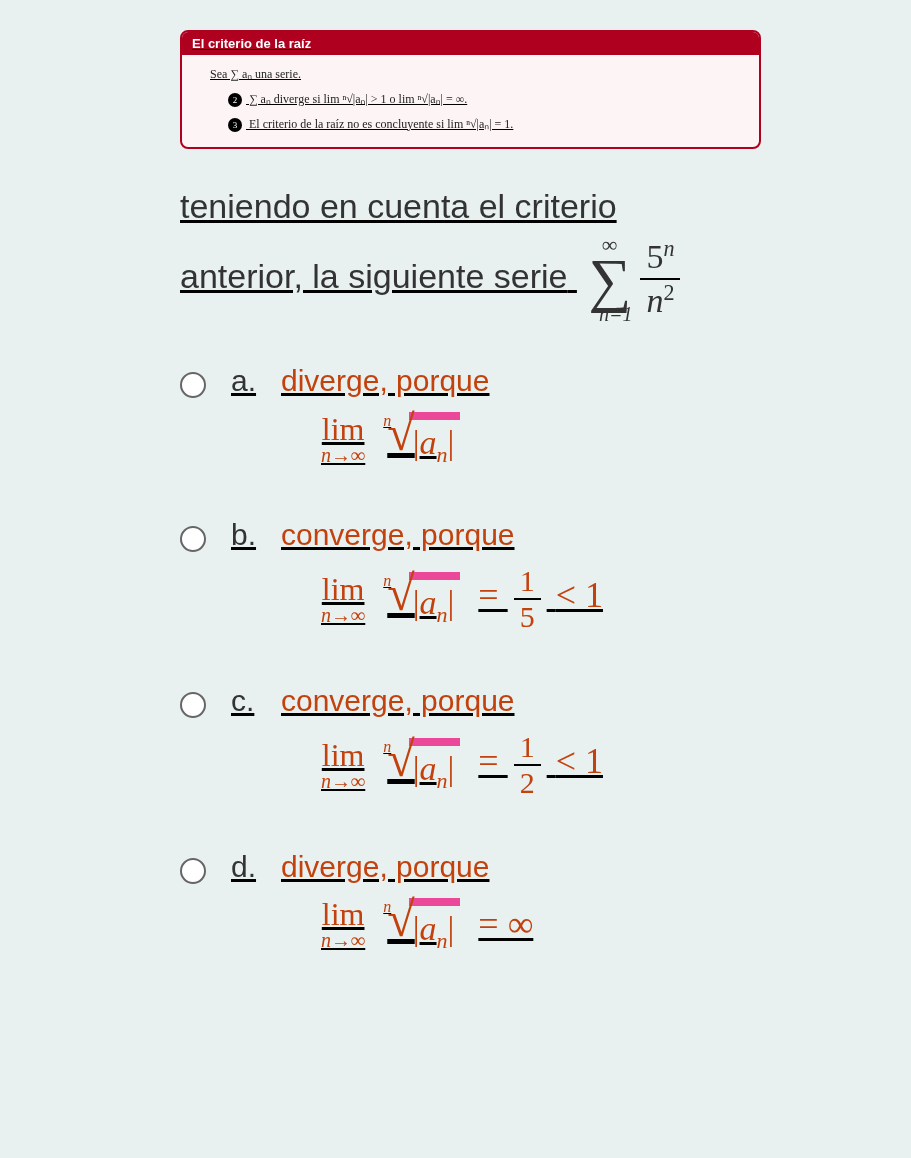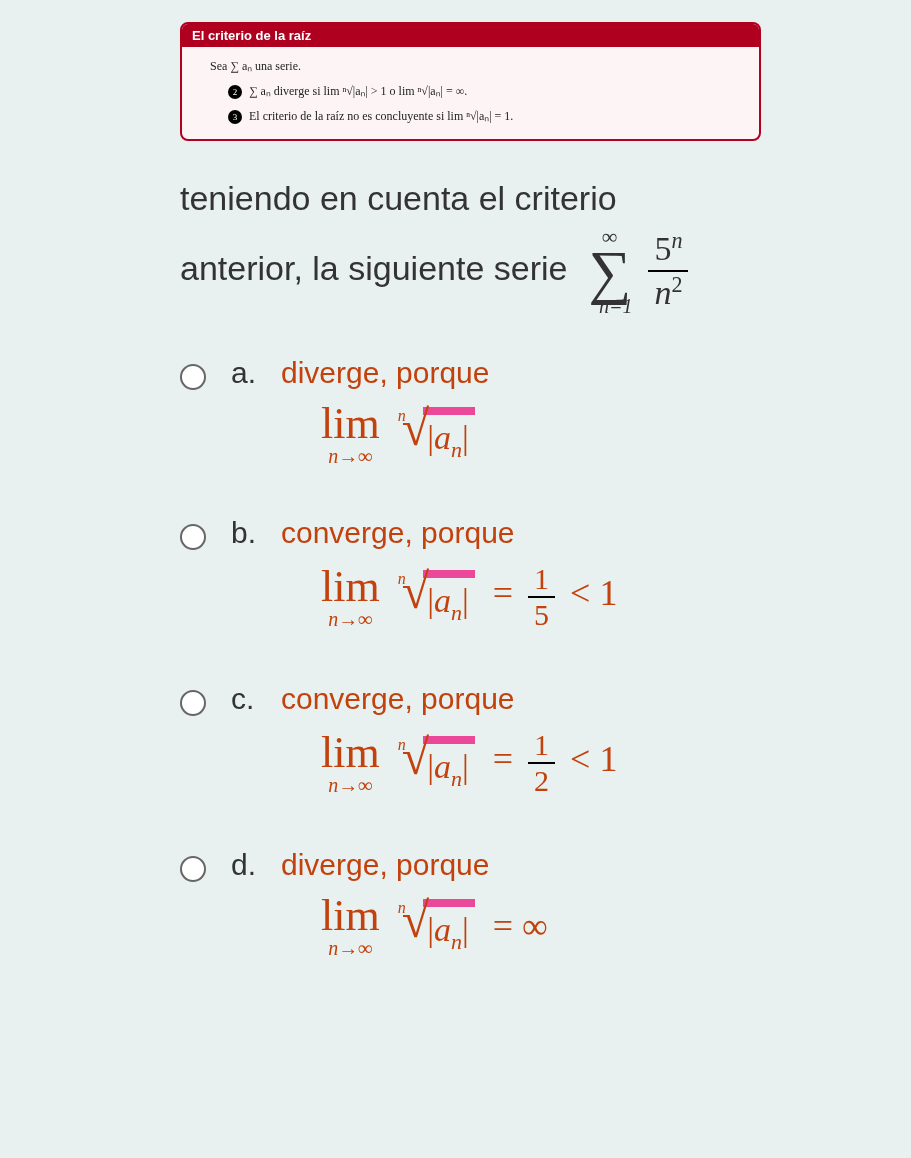--- a/index.html
+++ b/index.html
@@ -3,21 +3,22 @@
 <meta charset="utf-8">
 <style>
   body {
     margin: 0;
     padding: 0;
     background: #e8f0f0;
     font-family: Arial, Helvetica, sans-serif;
     width: 911px;
   }
   .page {
-    padding: 22px 30px 40px 30px;
+    padding: 30px 30px 40px 30px;
+    text-decoration: underline;
   }
   .criterion-box {
     border: 2px solid #b00020;
     border-radius: 8px;
     background: #fdf5f5;
     margin: 0 120px 30px 150px;
     overflow: hidden;
     font-size: 12px;
   }
   .criterion-title {
@@ -82,21 +83,21 @@
     line-height: 1;
     font-style: italic;
     margin-left: 12px;
   }
   .frac {
     display: inline-flex;
     flex-direction: column;
     align-items: center;
     font-family: 'Times New Roman', serif;
     font-size: 34px;
-    margin-left: 16px;
+    margin-left: 8px;
     vertical-align: middle;
   }
   .frac .num {
     border-bottom: 2px solid #000;
     padding: 0 6px;
     line-height: 1.2;
   }
   .frac .den {
     padding: 0 6px;
     line-height: 1.2;
@@ -137,21 +138,21 @@
     display: flex;
     align-items: center;
   }
   .lim-block {
     display: inline-flex;
     flex-direction: column;
     align-items: center;
     margin-right: 10px;
   }
   .lim-word {
-    font-size: 44px;
+    font-size: 32px;
     line-height: 1;
   }
   .lim-sub {
     font-size: 20px;
     font-style: italic;
     line-height: 1;
   }
   .root-block {
     display: inline-flex;
     align-items: flex-start;

